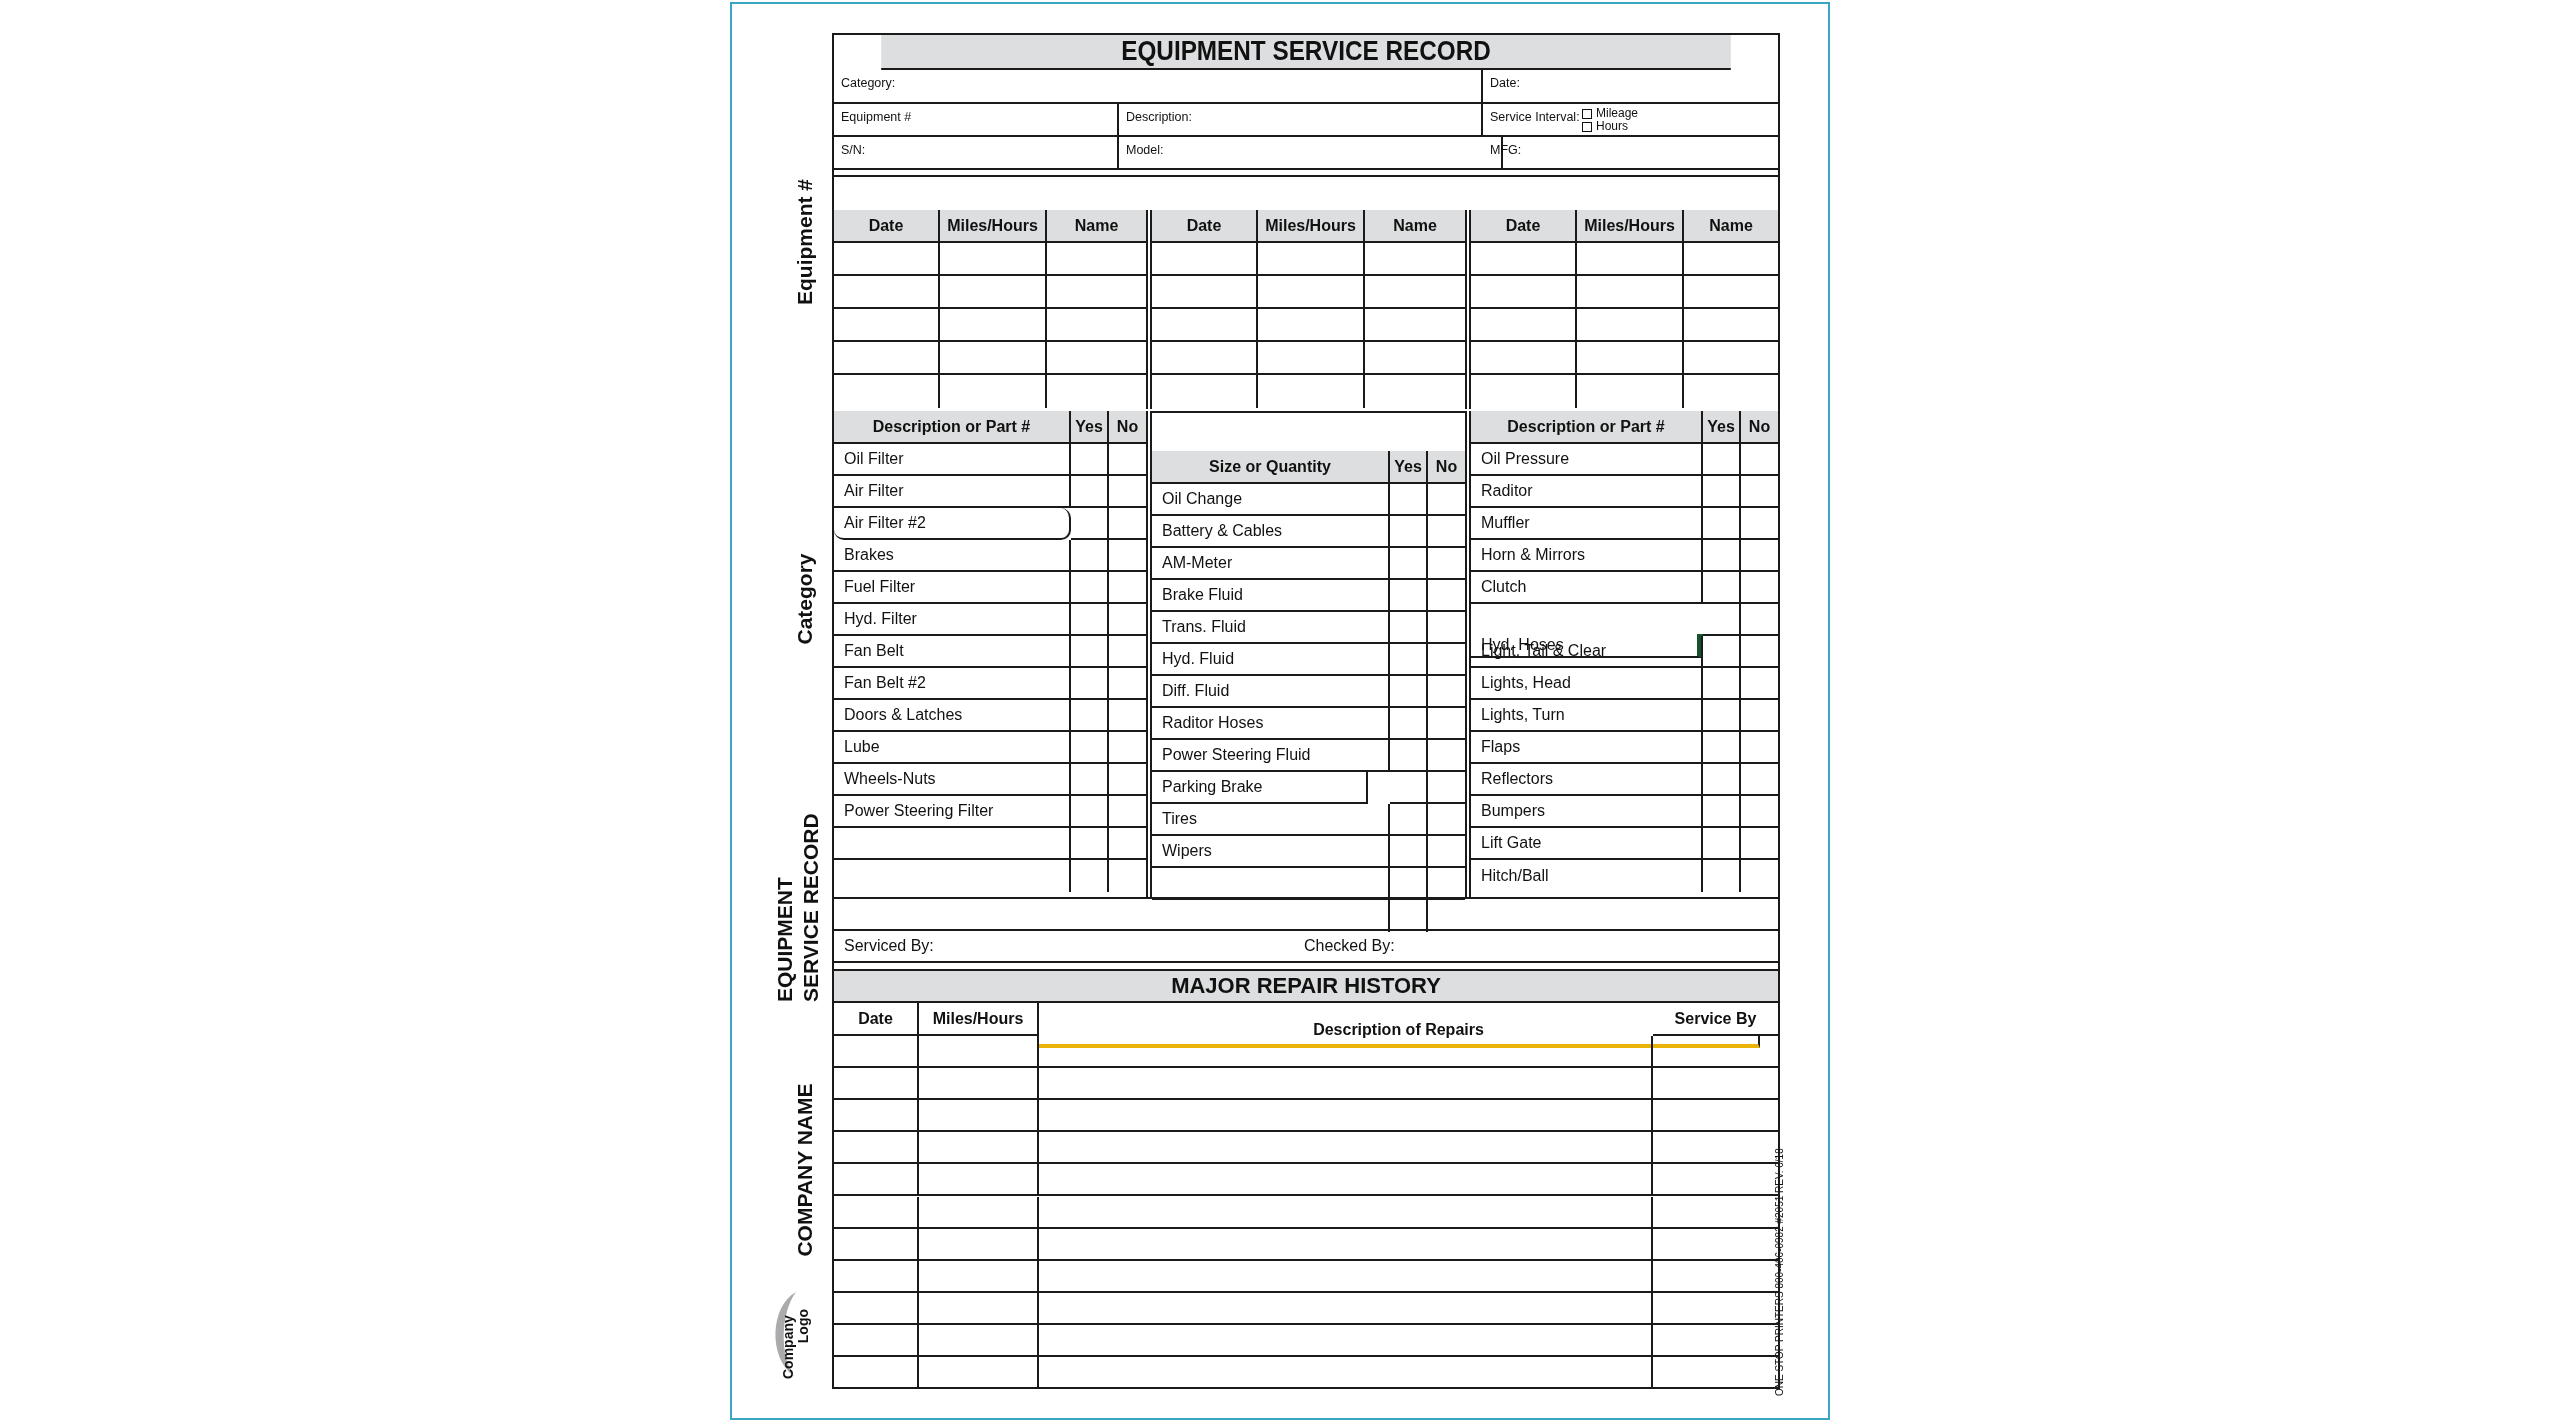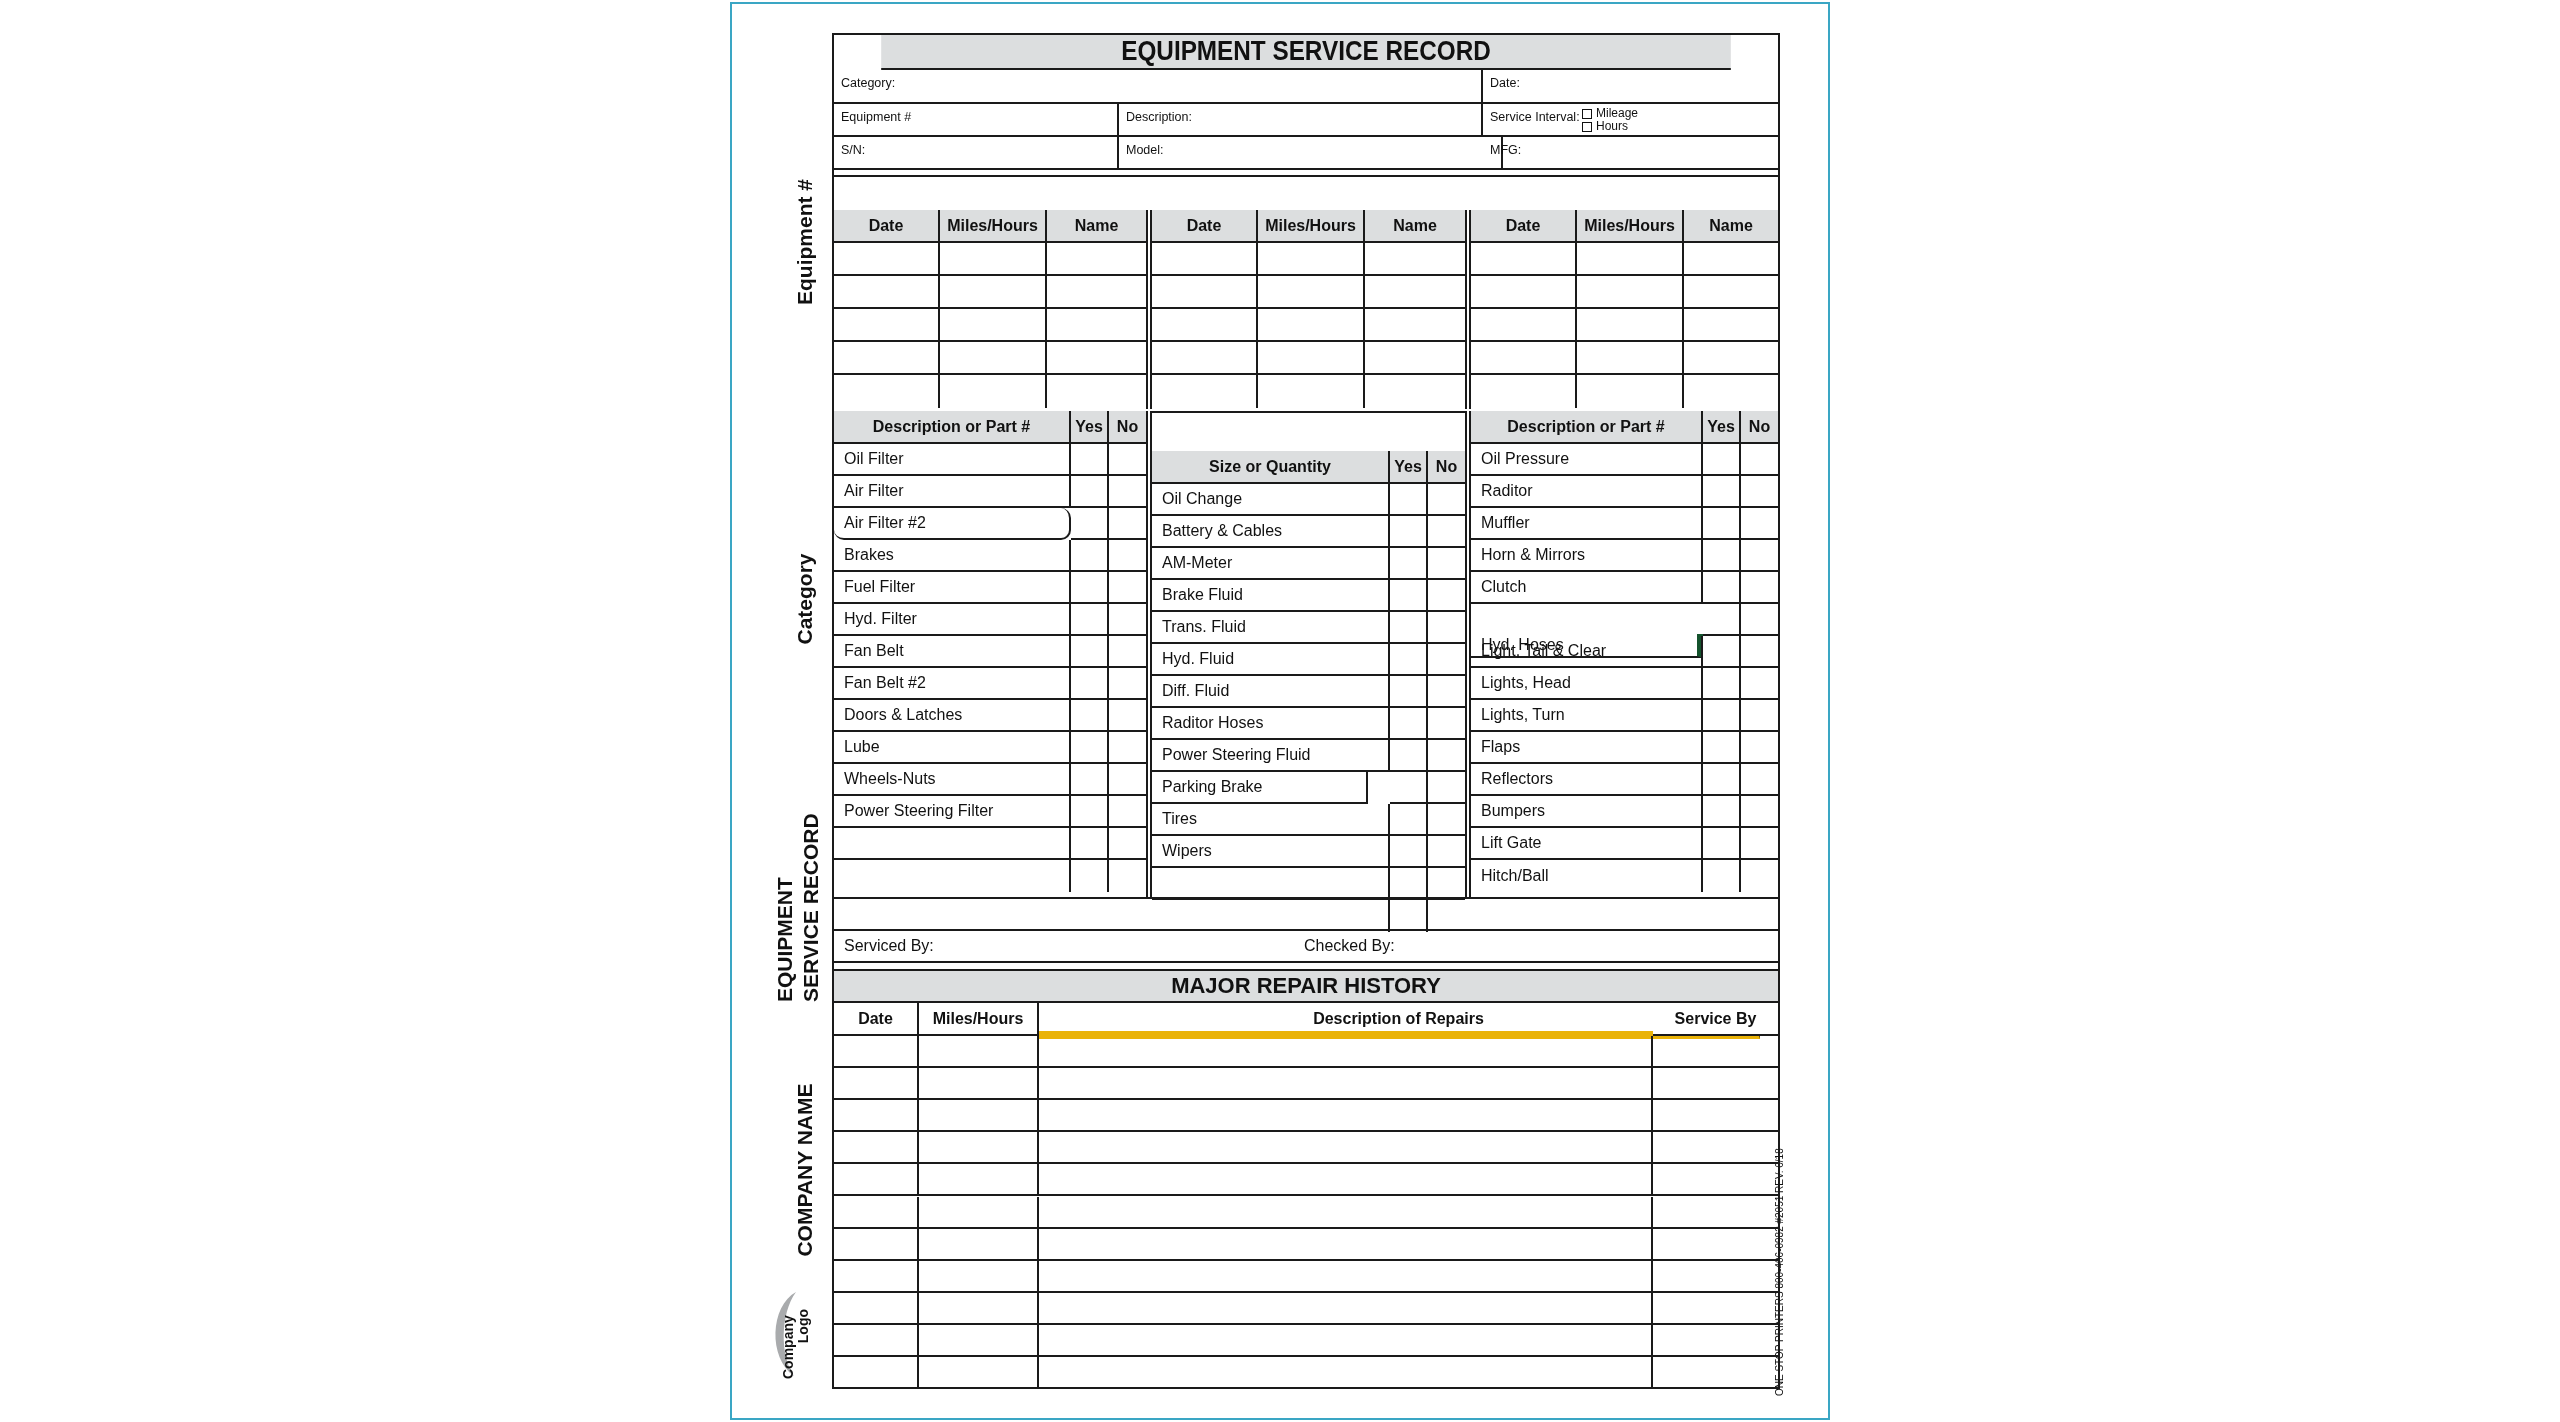--- a/index.html
+++ b/index.html
@@ -331,21 +331,21 @@
       <div class="abs" style="left:85px;top:65.1px;width:120px;height:32.1px;border-bottom:2px solid #1a1a1a;border-right:2px solid #1a1a1a;"></div>
       <div class="abs" style="left:85px;top:97.2px;width:120px;height:32.1px;border-bottom:2px solid #1a1a1a;border-right:2px solid #1a1a1a;"></div>
       <div class="abs" style="left:85px;top:129.3px;width:120px;height:32.1px;border-bottom:2px solid #1a1a1a;border-right:2px solid #1a1a1a;"></div>
       <div class="abs" style="left:85px;top:161.4px;width:120px;height:32.1px;border-bottom:2px solid #1a1a1a;border-right:2px solid #1a1a1a;"></div>
       <div class="abs" style="left:85px;top:193.5px;width:120px;height:32.1px;border-bottom:2px solid #1a1a1a;border-right:2px solid #1a1a1a;"></div>
       <div class="abs" style="left:85px;top:225.60000000000002px;width:120px;height:32.1px;border-bottom:2px solid #1a1a1a;border-right:2px solid #1a1a1a;"></div>
       <div class="abs" style="left:85px;top:257.70000000000005px;width:120px;height:32.1px;border-bottom:2px solid #1a1a1a;border-right:2px solid #1a1a1a;"></div>
       <div class="abs" style="left:85px;top:289.8px;width:120px;height:32.1px;border-bottom:2px solid #1a1a1a;border-right:2px solid #1a1a1a;"></div>
       <div class="abs" style="left:85px;top:321.90000000000003px;width:120px;height:32.1px;border-bottom:2px solid #1a1a1a;border-right:2px solid #1a1a1a;"></div>
       <div class="abs" style="left:85px;top:354px;width:120px;height:32.1px;border-right:2px solid #1a1a1a;"></div>
-      <div class="abs hdr white" style="left:205px;top:3px;width:721px;height:33px;border-bottom:8px solid #eab308;border-right:2px solid #1a1a1a;">Description of Repairs</div>
+      <div class="abs hdr white" style="left:205px;top:12px;width:721px;height:33px;border-bottom:4px solid #eab308;border-right:2px solid #1a1a1a;">Description of Repairs</div>
       <div class="abs" style="left:205px;top:33px;width:614px;height:32.1px;border-bottom:2px solid #1a1a1a;border-right:2px solid #1a1a1a;"></div>
       <div class="abs" style="left:205px;top:65.1px;width:614px;height:32.1px;border-bottom:2px solid #1a1a1a;border-right:2px solid #1a1a1a;"></div>
       <div class="abs" style="left:205px;top:97.2px;width:614px;height:32.1px;border-bottom:2px solid #1a1a1a;border-right:2px solid #1a1a1a;"></div>
       <div class="abs" style="left:205px;top:129.3px;width:614px;height:32.1px;border-bottom:2px solid #1a1a1a;border-right:2px solid #1a1a1a;"></div>
       <div class="abs" style="left:205px;top:161.4px;width:614px;height:32.1px;border-bottom:2px solid #1a1a1a;border-right:2px solid #1a1a1a;"></div>
       <div class="abs" style="left:205px;top:193.5px;width:614px;height:32.1px;border-bottom:2px solid #1a1a1a;border-right:2px solid #1a1a1a;"></div>
       <div class="abs" style="left:205px;top:225.60000000000002px;width:614px;height:32.1px;border-bottom:2px solid #1a1a1a;border-right:2px solid #1a1a1a;"></div>
       <div class="abs" style="left:205px;top:257.70000000000005px;width:614px;height:32.1px;border-bottom:2px solid #1a1a1a;border-right:2px solid #1a1a1a;"></div>
       <div class="abs" style="left:205px;top:289.8px;width:614px;height:32.1px;border-bottom:2px solid #1a1a1a;border-right:2px solid #1a1a1a;"></div>
       <div class="abs" style="left:205px;top:321.90000000000003px;width:614px;height:32.1px;border-bottom:2px solid #1a1a1a;border-right:2px solid #1a1a1a;"></div>

